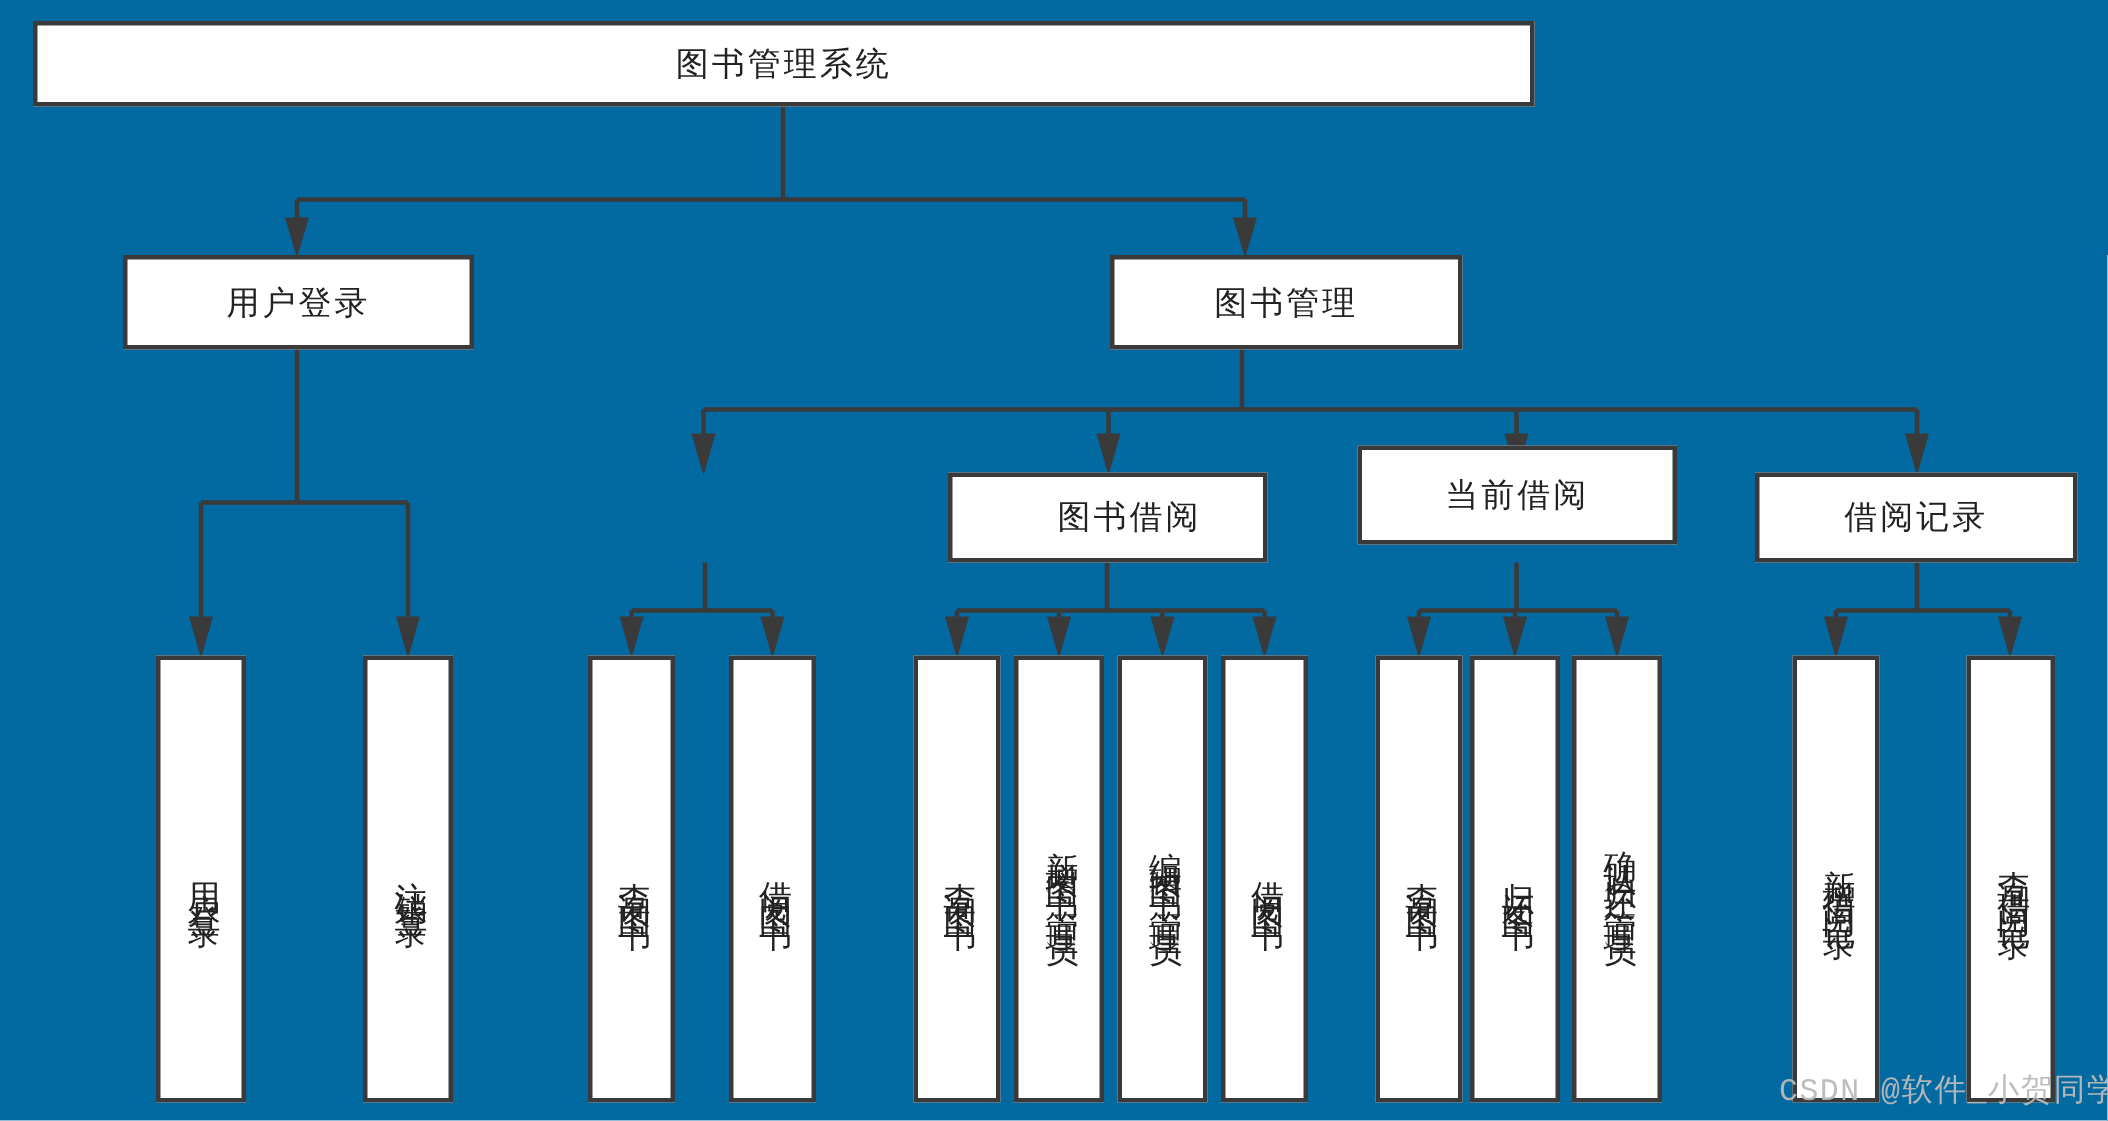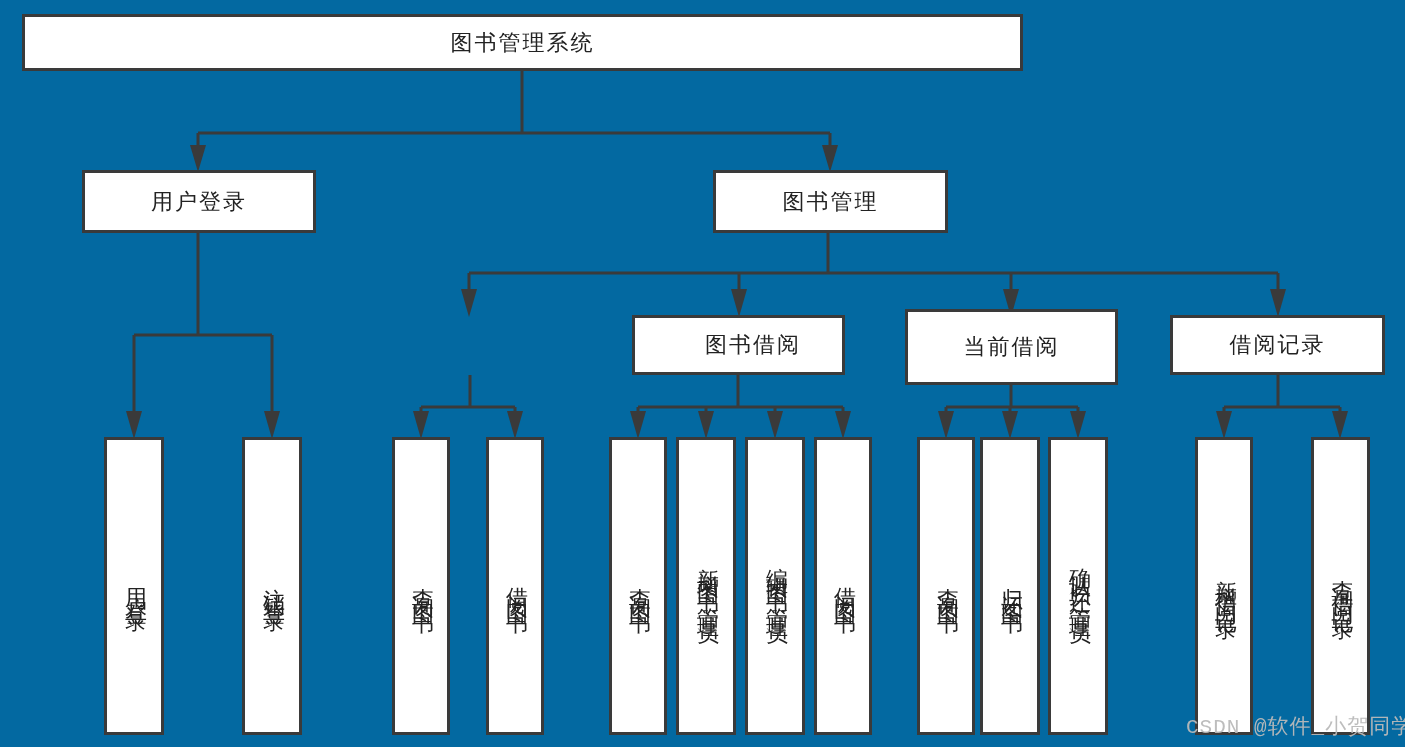--- a/index.html
+++ b/index.html
@@ -94,28 +94,28 @@
     <polygon points="1332,411 1348,411 1340,439"></polygon>
   </svg>
 
   <div class="node root" style="left:22px; top:14px; width:1001px; height:57px;">
     <span>图书管理系统</span>
   </div>
 
   <div class="node" style="left:82px; top:170px; width:234px; height:63px;">
     <span>用户登录</span>
   </div>
-  <div class="node" style="left:713px; top:170px; width:235px; height:63px;">
+  <div class="node" style="left:740px; top:170px; width:235px; height:63px;">
     <span>图书管理</span>
   </div>
 
   <div class="node" style="left:632px; top:315px; width:213px; height:60px;padding-left:29px;">
     <span>图书借阅</span>
   </div>
-  <div class="node" style="left:905px; top:309px; width:213px; height:76px;">
+  <div class="node" style="left:905px; top:297px; width:213px; height:66px;">
     <span>当前借阅</span>
   </div>
   <div class="node" style="left:1170px; top:315px; width:215px; height:60px;">
     <span>借阅记录</span>
   </div>
 
   <div class="node vbox" style="left:104px; top:437px; width:60px; height:298px;">
     <span class="vtext">用户登录</span>
   </div>
   <div class="node vbox" style="left:242px; top:437px; width:60px; height:298px;">

